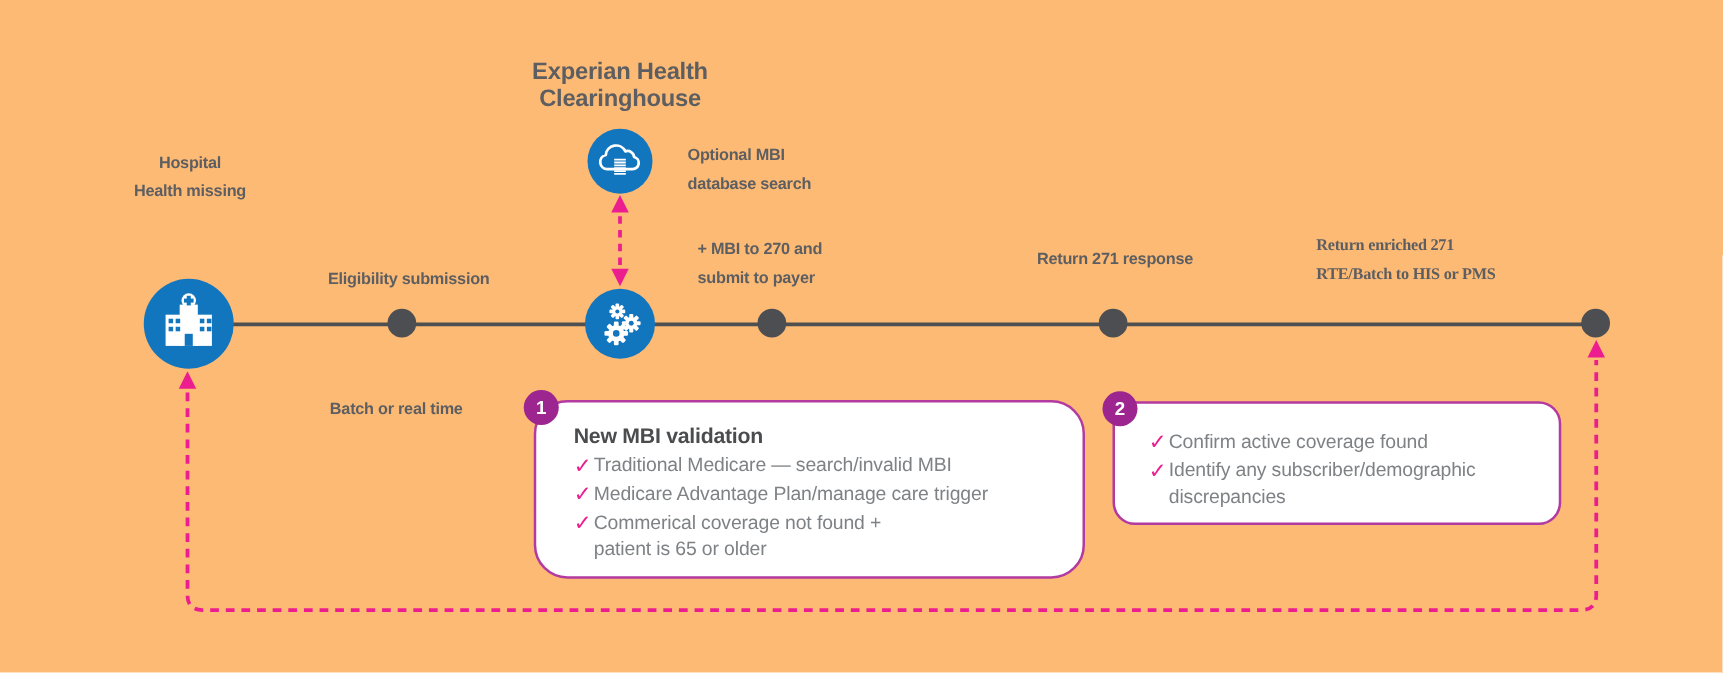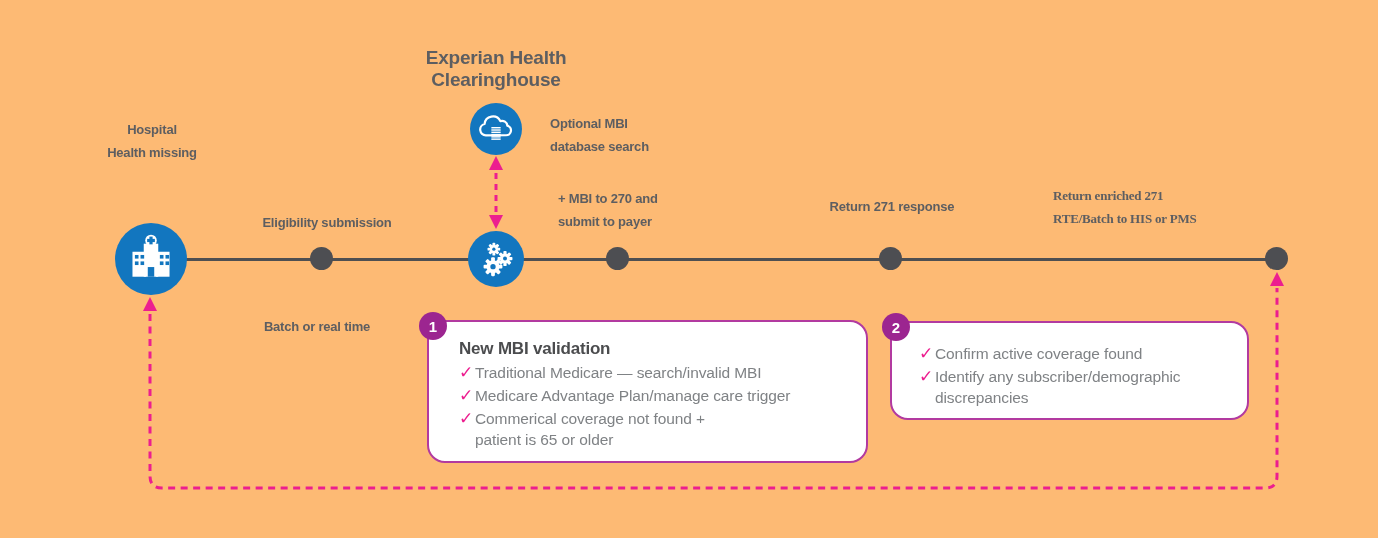--- a/index.html
+++ b/index.html
@@ -159,21 +159,21 @@
   </div>
 
   <div class="abs lbl lbl-center" style="left:772px;top:195px;width:240px;">Return 271 response</div>
 
   <div class="abs lbl" style="left:1053px;top:184px;font-family:Liberation Serif, serif;">
     <div>Return enriched 271</div>
     <div>RTE/Batch to HIS or PMS</div>
   </div>
 
   <div class="badge" style="left:419px;top:312px;">1</div>
-  <div class="callout" style="left:427px;top:320px;width:441px;height:143px;padding:16px 18px 0 30px;">
+  <div class="callout" style="left:427px;top:320px;width:441px;height:143px;padding:16px 18px 0 30px;border-radius:27px;">
     <div class="callout-title">New MBI validation</div>
     <div class="check-row">
       <span class="check">✓</span>
       <div class="item-text">
         <div>Traditional Medicare — search/invalid MBI</div>
       </div>
     </div>
     <div class="check-row">
       <span class="check">✓</span>
       <div class="item-text">

